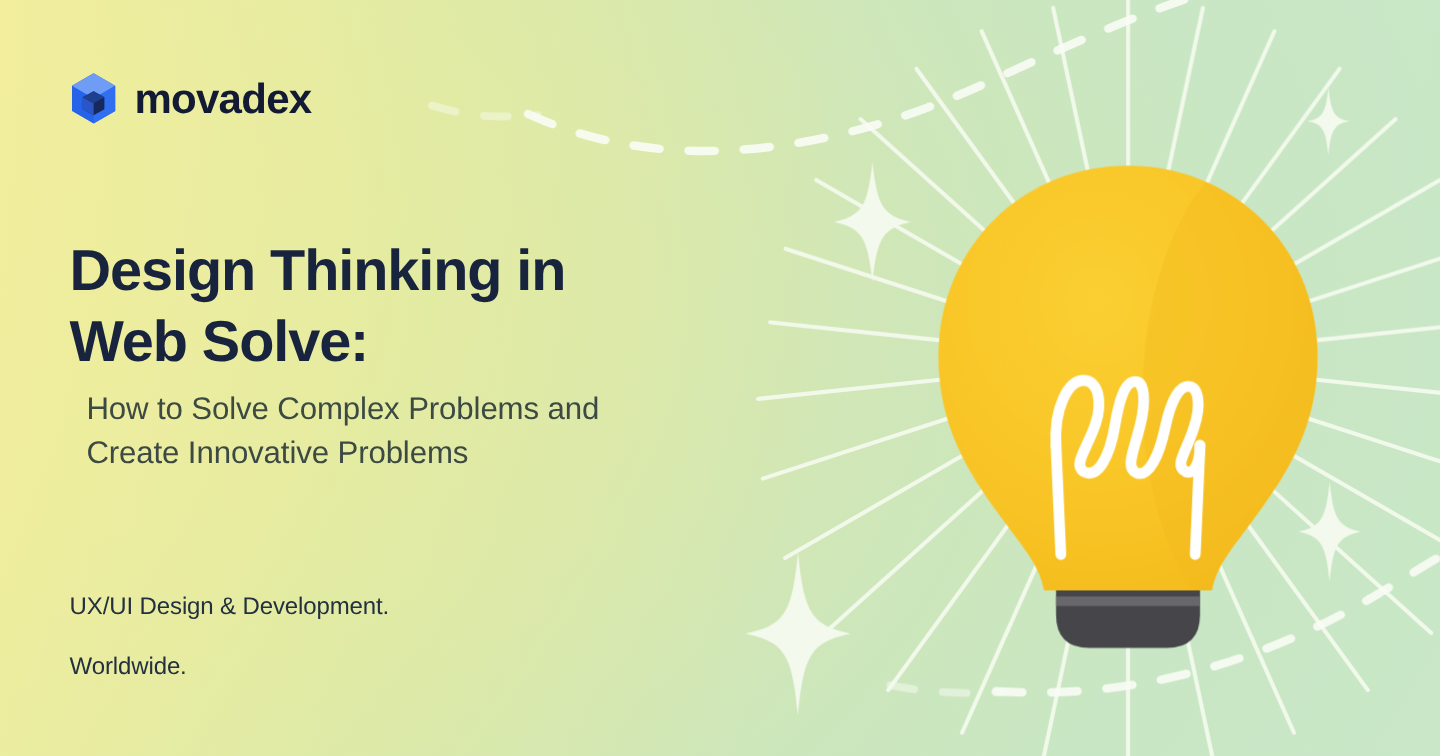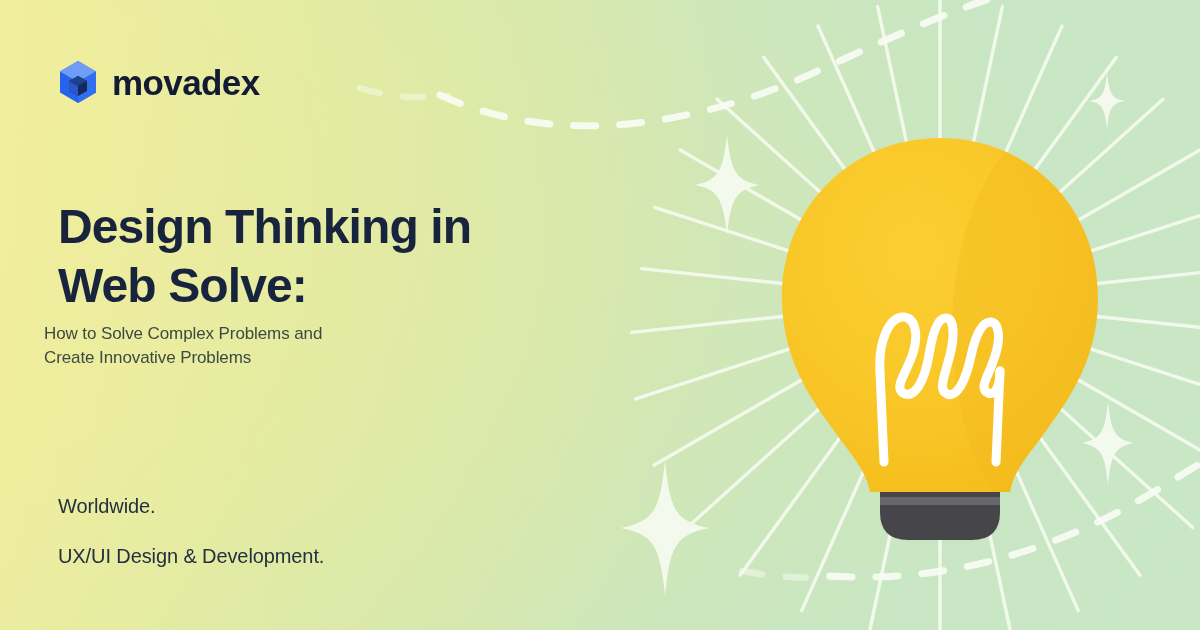--- a/index.html
+++ b/index.html
@@ -50,23 +50,23 @@
     left:58px; top:197px;
     width:560px;
     font-size:48px;
     line-height:1.23;
     font-weight:700;
     letter-spacing:-0.9px;
     color:#18243e;
   }
   .subhead {
     position:absolute;
-    left:44px; top:322px;
+    left:72px; top:322px;
     width:560px;
-    font-size:17px;
+    font-size:26px;
     line-height:1.42;
     font-weight:400;
     letter-spacing:-0.1px;
     color:#3c4a43;
   }
   .footer-block {
     position:absolute;
     left:58px; top:496px;
     width:560px;
   }
@@ -223,17 +223,17 @@
     <span>Design Thinking in</span><br>
     <span>Web Solve:</span>
   </h1>
 
   <p class="subhead">
     <span>How to Solve Complex Problems and</span><br>
     <span>Create Innovative Problems</span>
   </p>
 
   <div class="footer-block">
+    <div class="footer-line">UX/UI Design &amp; Development.</div>
     <div class="footer-line">Worldwide.</div>
-    <div class="footer-line">UX/UI Design &amp; Development.</div>
   </div>
 
 </div>
 
 </body></html>

